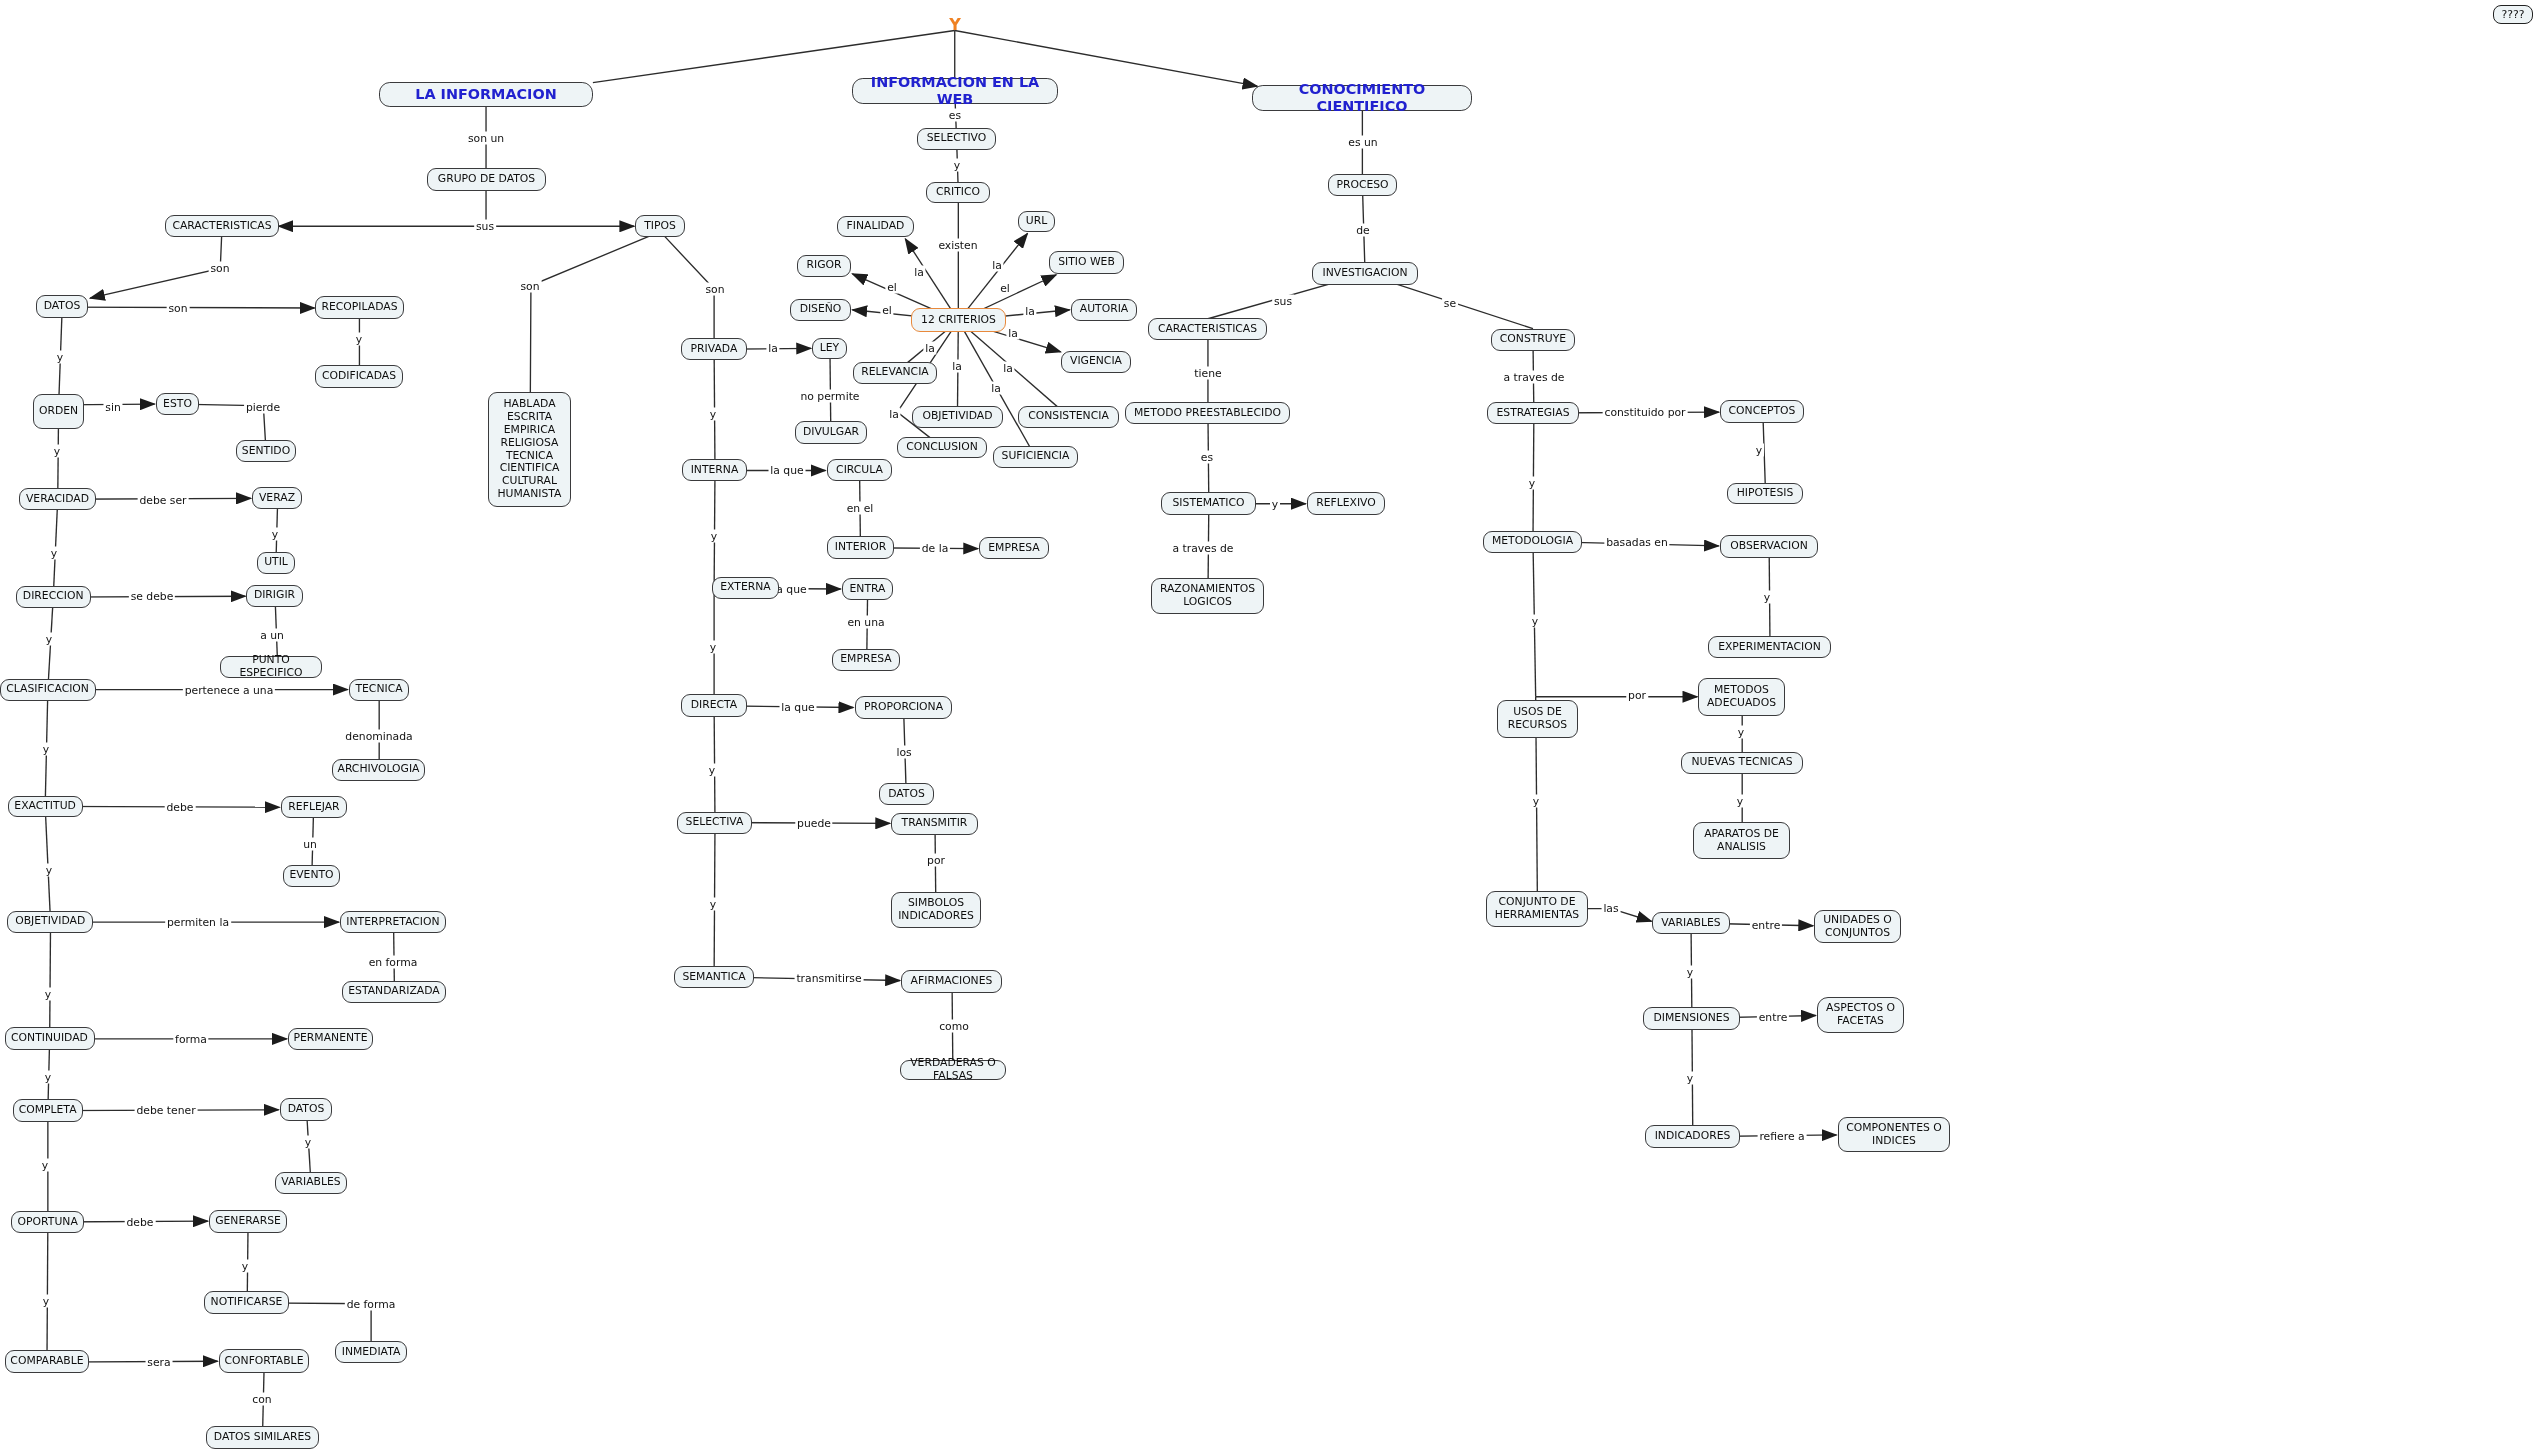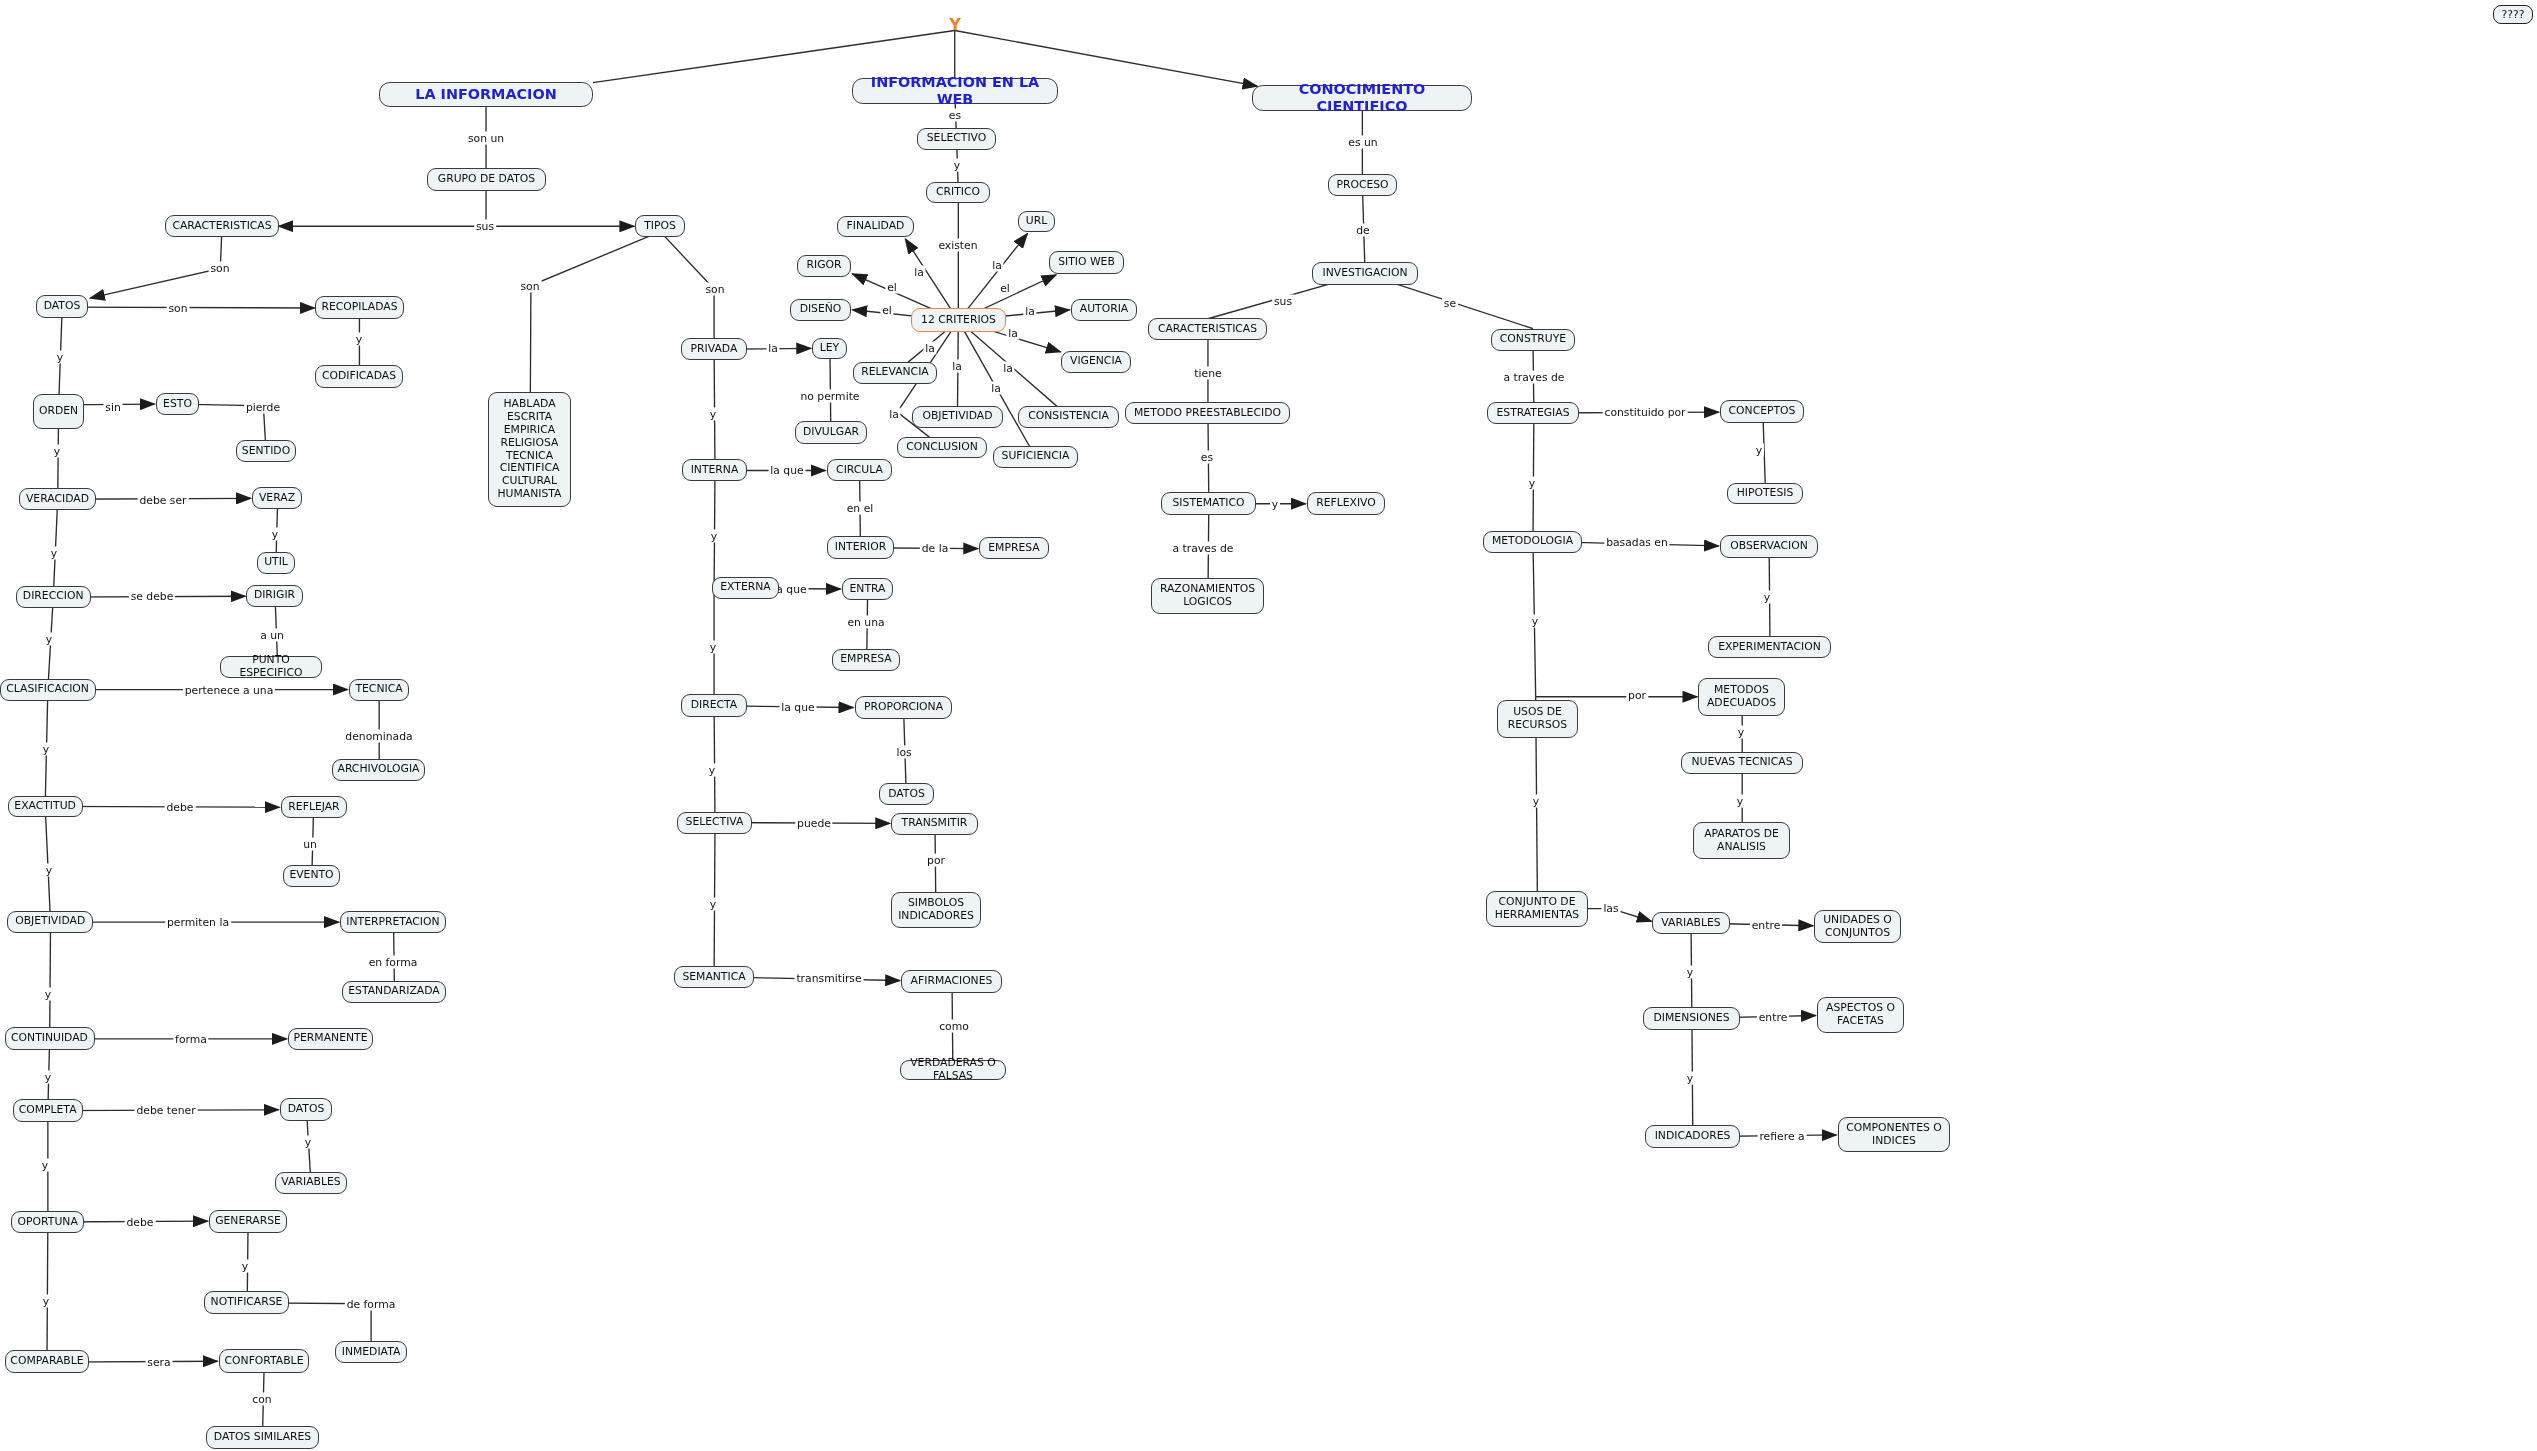--- a/index.html
+++ b/index.html
@@ -333,19 +333,19 @@
 ADECUADOS</div>
     <div class="node" style="left: 1681px; top: 752px; width: 122px; height: 21.6px;">NUEVAS TECNICAS</div>
     <div class="node" style="left: 1693px; top: 822px; width: 97px; height: 37px;">APARATOS DE
 ANALISIS</div>
     <div class="node" style="left: 1486px; top: 891px; width: 102px; height: 36px;">CONJUNTO DE
 HERRAMIENTAS</div>
     <div class="node" style="left: 1652px; top: 912px; width: 78px; height: 22.4px;">VARIABLES</div>
     <div class="node" style="left: 1814px; top: 910px; width: 87px; height: 33px;">UNIDADES O
 CONJUNTOS</div>
     <div class="node" style="left: 1643px; top: 1007px; width: 97px; height: 23px;">DIMENSIONES</div>
-    <div class="node" style="left: 1817px; top: 997px; width: 87px; height: 36px;">ASPECTOS O
+    <div class="node" style="left: 1817px; top: 997px; width: 87px; height: 36px; border-radius: 11px;">ASPECTOS O
 FACETAS</div>
     <div class="node" style="left: 1645px; top: 1125px; width: 95px; height: 23px;">INDICADORES</div>
     <div class="node" style="left: 1838px; top: 1117px; width: 112px; height: 35px;">COMPONENTES O
 INDICES</div>
   </div>
 
 
 </body></html>

